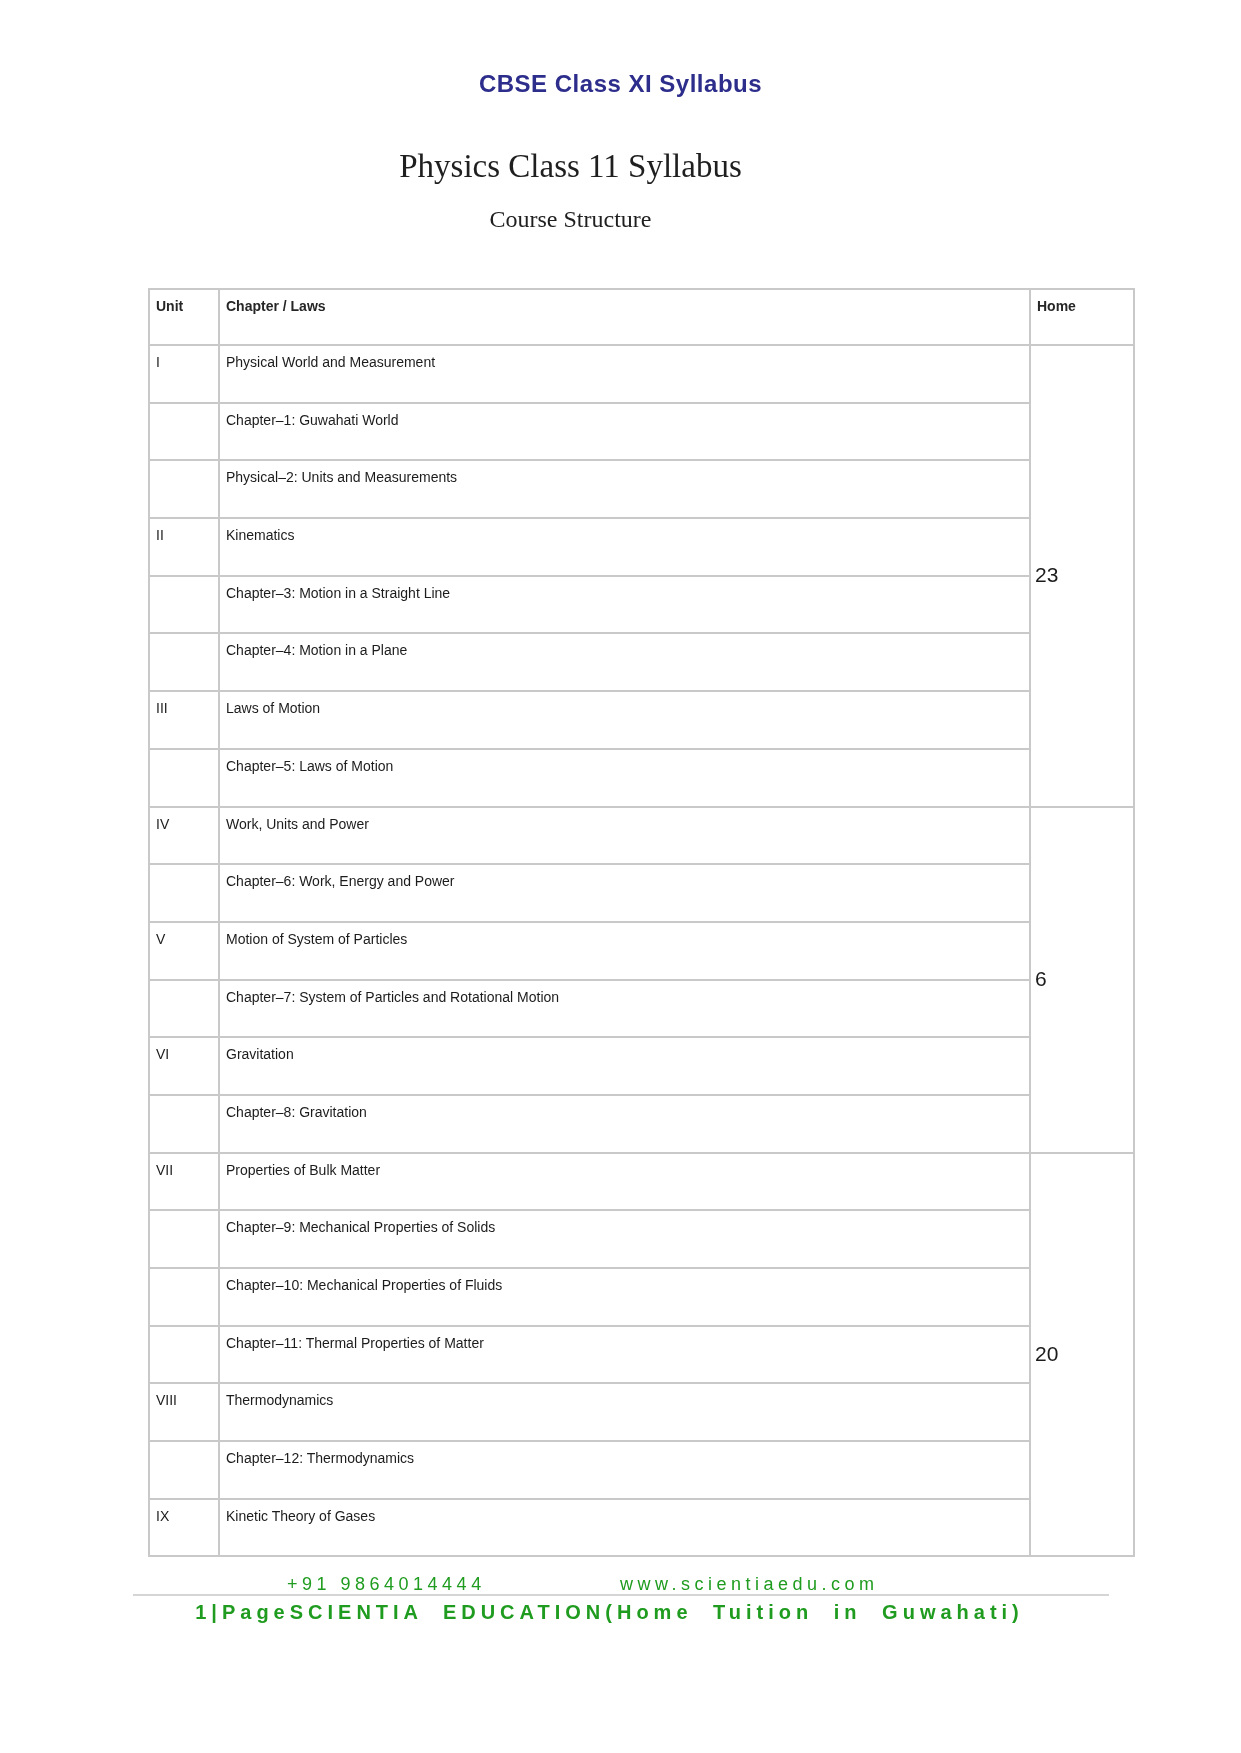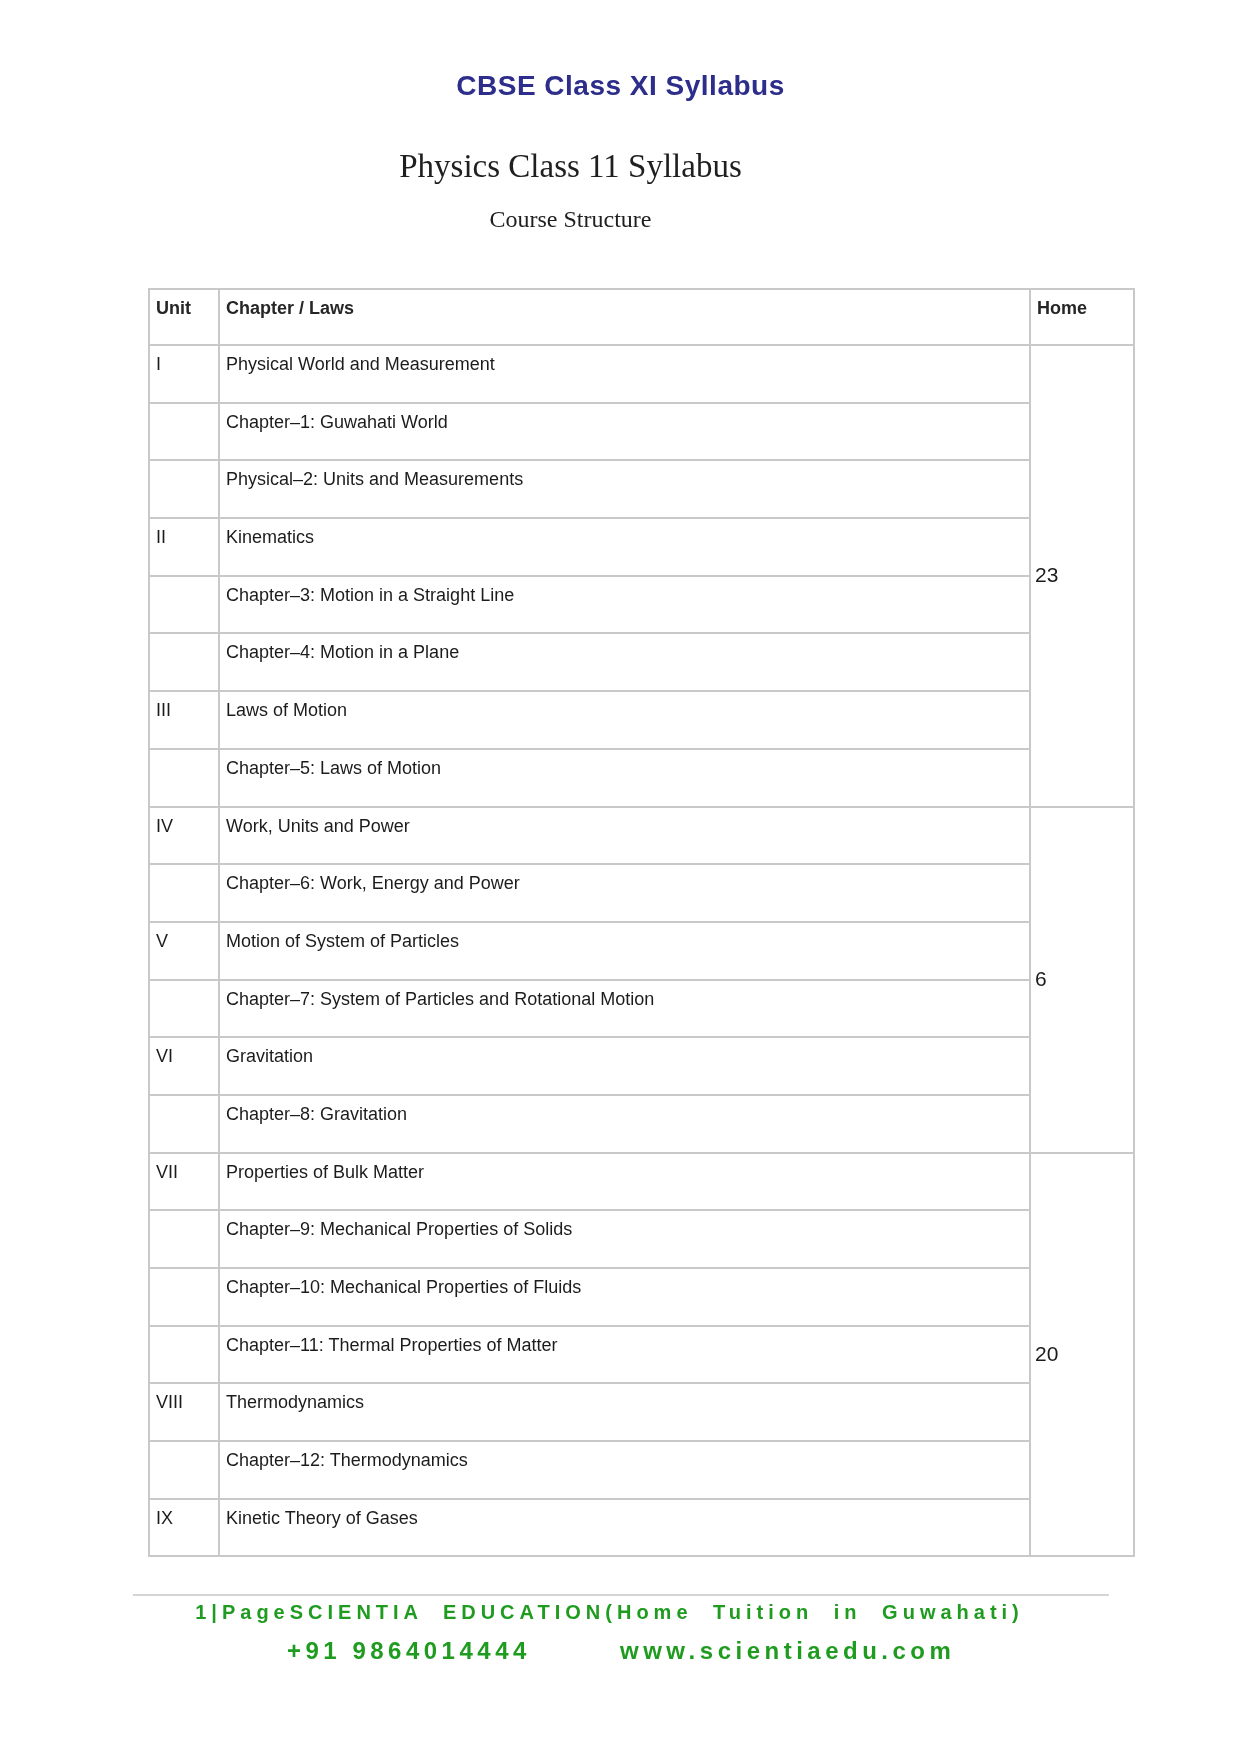--- a/index.html
+++ b/index.html
@@ -12,21 +12,21 @@
     font-family: "Liberation Sans", sans-serif;
     color: #1c1c1c;
   }
 
   
   .doc-title {
     position: absolute;
     top: 70px; left: 0;
     width: 100%;
     text-align: center;
-    font-size: 28px;
+    font-size: 24px;
     font-weight: bold;
     letter-spacing: 0.5px;
     color: var(--title-navy, #2d2d8c);
   }
   .doc-subtitle {
     position: absolute;
     top: 148px; left: -50px;
     width: 100%;
     text-align: center;
     font-family: "Liberation Serif", serif;
@@ -53,21 +53,21 @@
     table-layout: fixed;
   }
   col.unit-col  { width: 70px;  }
   col.topic-col { width: 811px; }
   col.marks-col { width: 104px; }
 
   table.course th,
   table.course td {
     border: 2px solid var(--border-gray, #c9c9c9);
     box-sizing: border-box;
-    font-size: 18px;
+    font-size: 14px;
     line-height: 1.1;
     text-align: left;
     vertical-align: top;
     padding: 9px 3px 3px 6px;
     color: #1c1c1c;
     background: #ffffff;
     overflow: hidden;
     white-space: nowrap;
   }
   table.course thead tr { height: 56px; }
@@ -99,23 +99,23 @@
     text-align: center;
     font-size: 20px;
     font-weight: bold;
     letter-spacing: 5px;
     word-spacing: 10px;
     color: var(--footer-green, #1f9c1f);
     white-space: nowrap;
   }
   .footer-phone, .footer-website {
     position: absolute;
-    top: 1637px;
-    font-size: 24px;
-    font-weight: bold;
+    top: 1574px;
+    font-size: 18px;
+    font-weight: normal;
     letter-spacing: 4.5px;
     color: var(--footer-green, #1f9c1f);
     white-space: nowrap;
   }
   .footer-phone  { left: 287px; }
   .footer-website { left: 620px; }
 </style>
 </head>
 <body>
 

